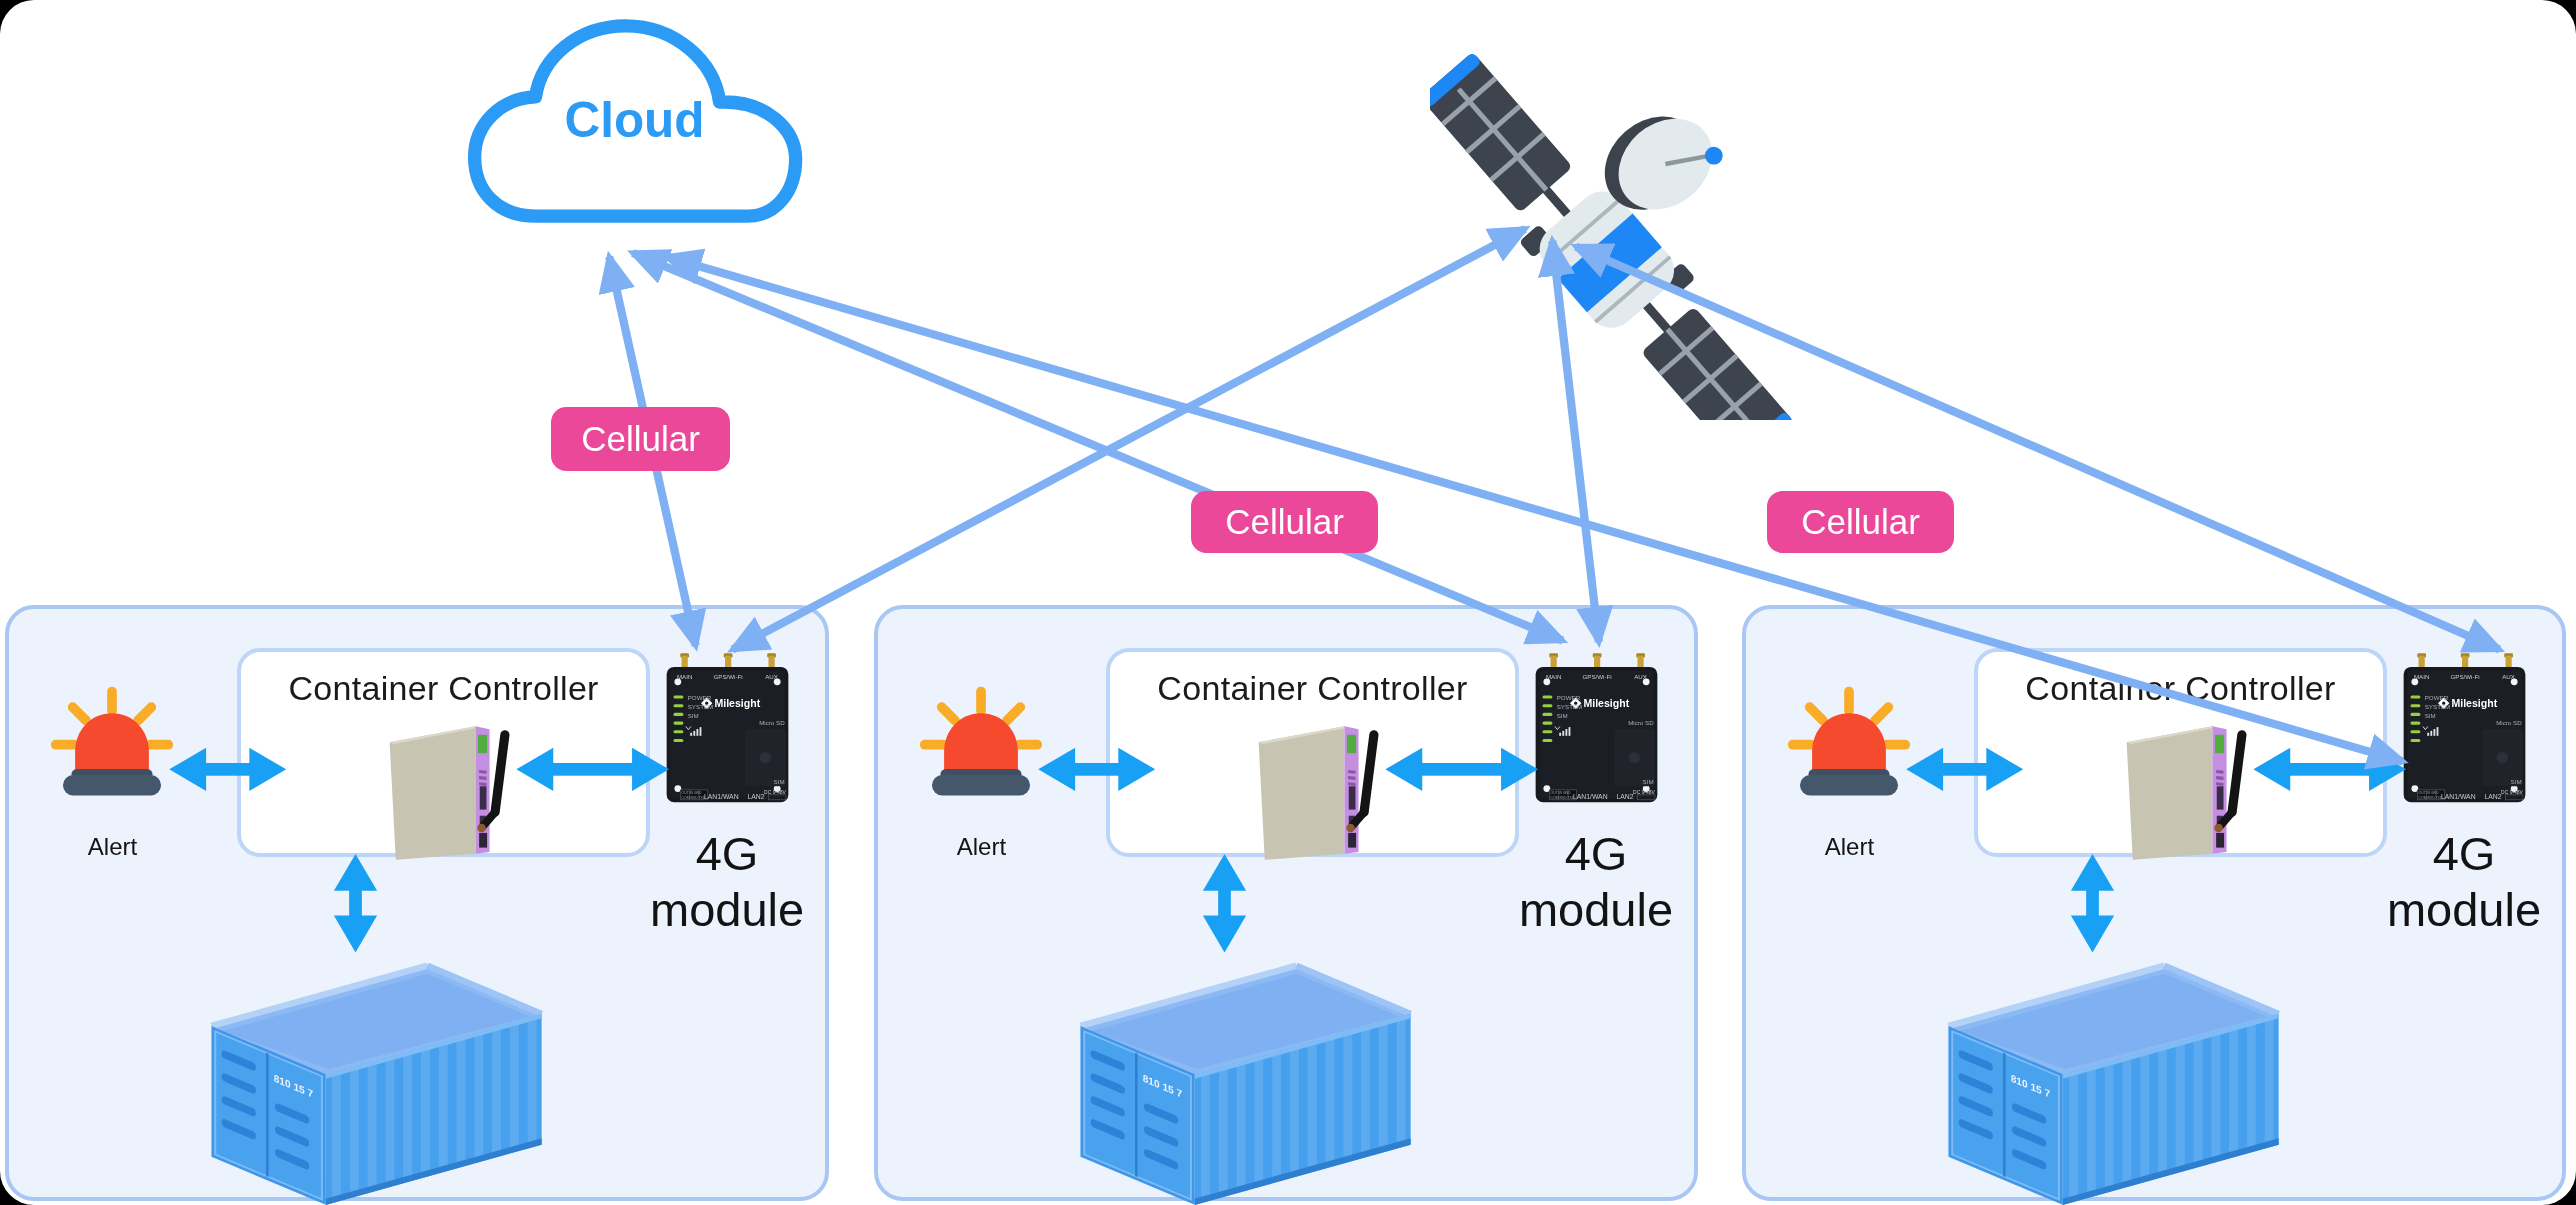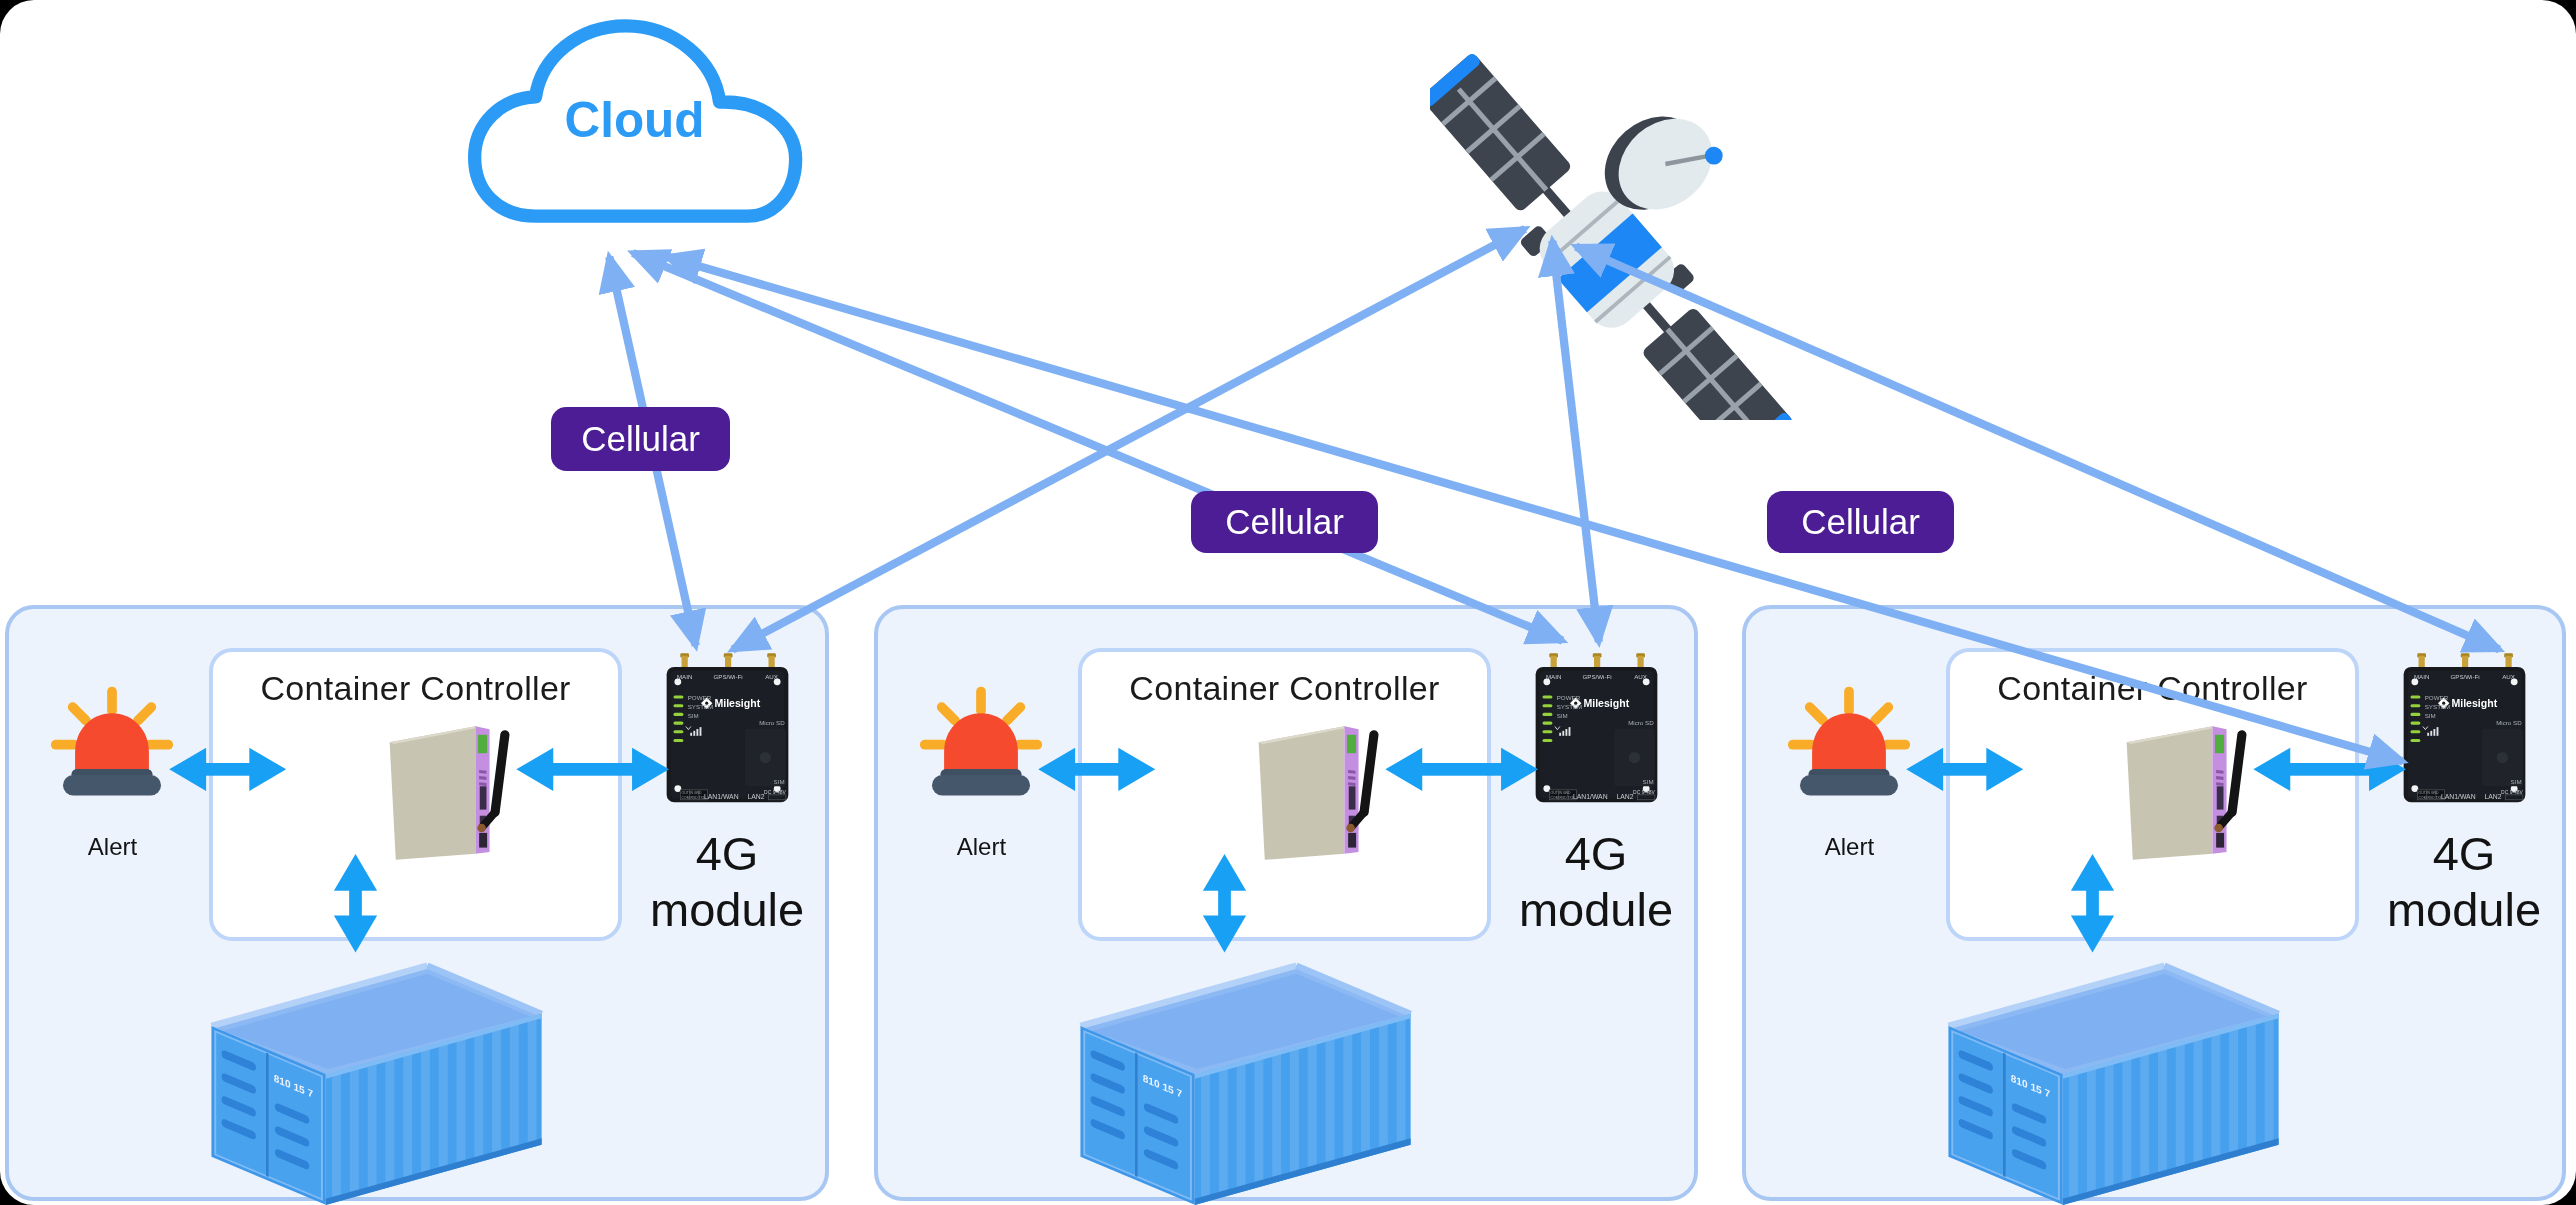--- a/index.html
+++ b/index.html
@@ -1,32 +1,32 @@
 <!DOCTYPE html>
 <html style="font-size:10.2px"><head>
 <meta charset="utf-8">
 <style>
   html,body{margin:0;padding:0;background:#000;}
   body{font-family:"Liberation Sans", sans-serif;}
   #stage{position:relative;width:2576px;height:1205px;background:#ffffff;border-radius:34px;overflow:hidden;}
   
   .unit-card{position:absolute;top:605px;width:824px;height:596px;background:#edf3fd;
              border:4.5px solid #a9c7f3;border-radius:29px;box-sizing:border-box;}
-  .inner-box{position:absolute;left:200px;top:39px;width:413px;height:293px;background:#ffffff;
+  .inner-box{position:absolute;left:228px;top:39px;width:413px;height:209px;background:#ffffff;
              border:4.5px solid #bdd5f8;border-radius:23px;box-sizing:border-box;}
   .inner-title{margin-top:16.5px;text-align:center;font-size:34px;font-weight:500;color:#1b1b1b;letter-spacing:0.3px;}
   .alert-label{position:absolute;left:11.4px;top:224px;width:184px;text-align:center;font-size:24px;color:#131313;}
   .module-label{position:absolute;left:633px;top:217px;width:170px;text-align:center;font-size:47px;color:#131313;line-height:56px;}
   .siren-svg{position:absolute;left:38px;top:74px;width:130px;height:121px;}
   .controller-svg{position:absolute;left:380px;top:116px;width:130px;height:141px;}
   .router-svg{position:absolute;left:655px;top:43px;width:127px;height:154px;}
   .container-svg{position:absolute;left:183px;top:342px;width:364px;height:254px;}
   .card-arrows{position:absolute;left:0;top:0;width:824px;height:596px;pointer-events:none;}
   
-  .cellular-badge{position:absolute;background:#4c1d95;border-radius:15.3px;color:#ffffff;
+  .cellular-badge{position:absolute;background:#ec4899;border-radius:15.3px;color:#ffffff;
                   display:flex;align-items:center;justify-content:center;font-size:35px;font-weight:500;}
   
   #cloud-svg{position:absolute;left:430px;top:2.5px;width:409px;height:236px;}
   #satellite-svg{position:absolute;left:1430px;top:0px;width:369px;height:420px;}
   #lines-svg{position:absolute;left:0;top:0;width:2576px;height:1205px;pointer-events:none;}
   .cloud-text{font-size:78px;font-weight:700;fill:#2b9bf5;}
   .rt-lbl{fill:#c7ccd2;font-size:10px;}
   .rt-lbl2{fill:#aab0b6;font-size:10px;}
   .rt-tiny{fill:#9ba1a7;font-size:5.5px;}
   .rt-brand{fill:#ffffff;font-size:17px;font-weight:600;}

